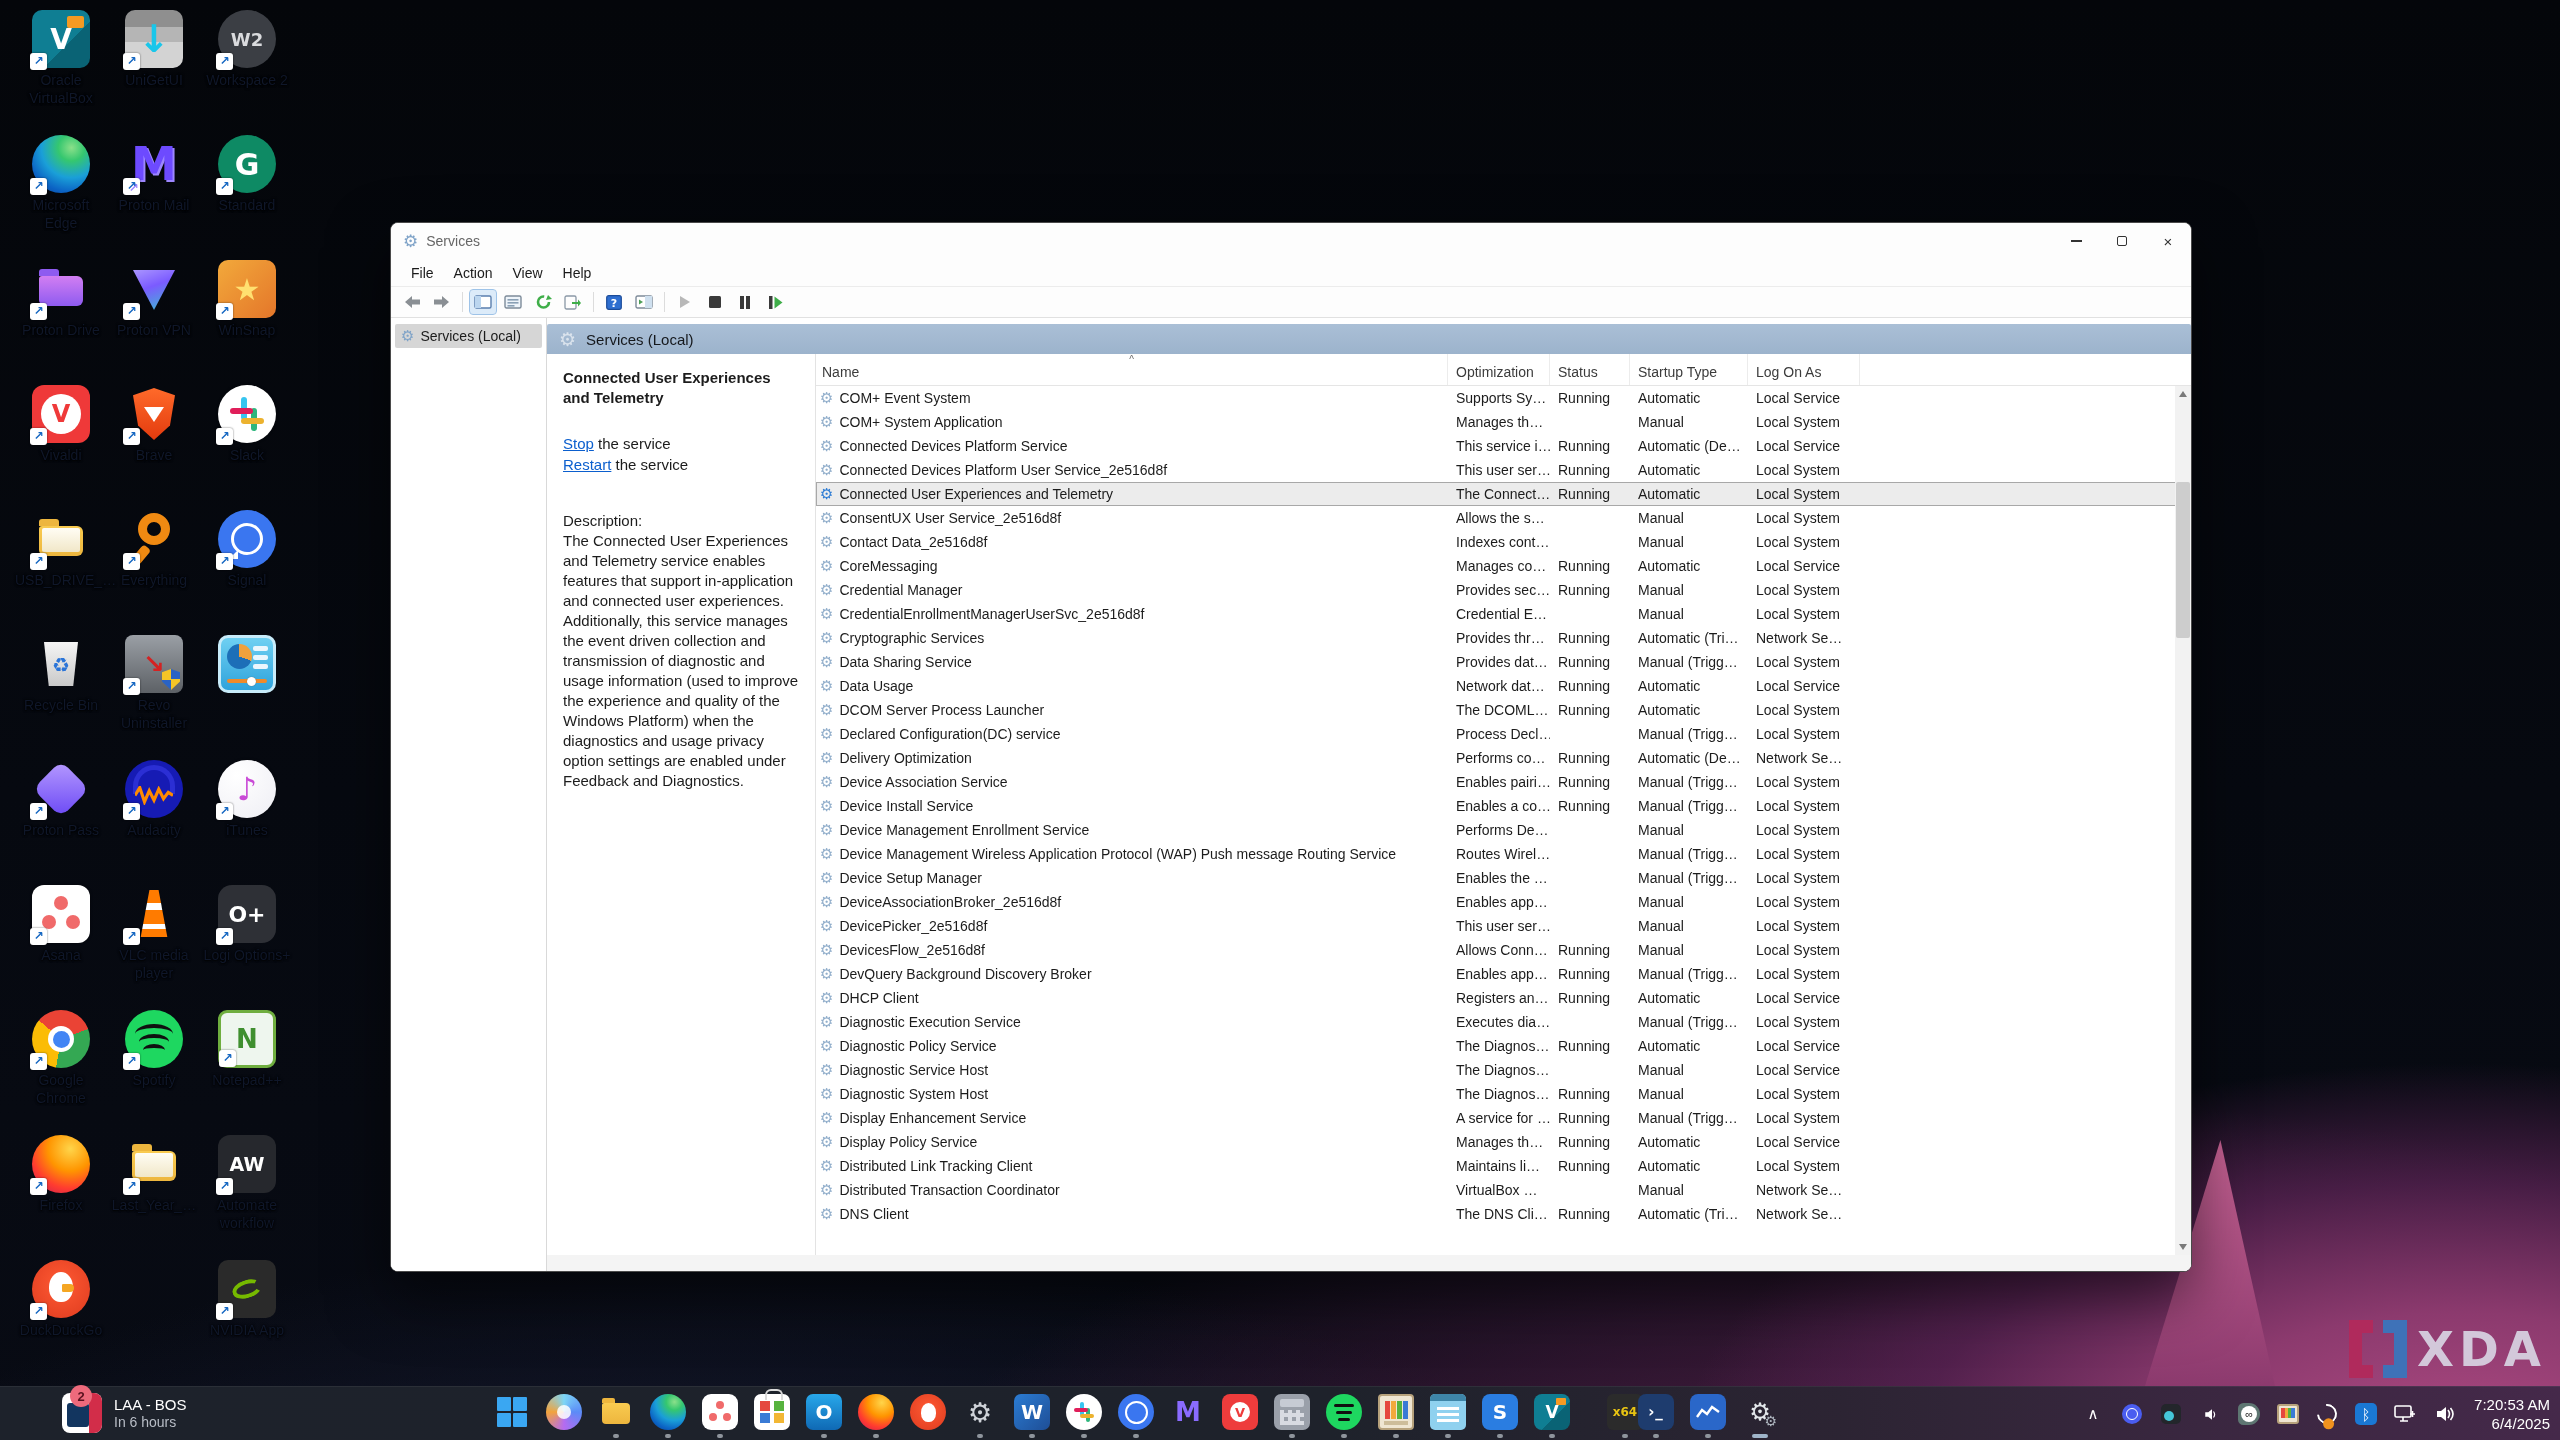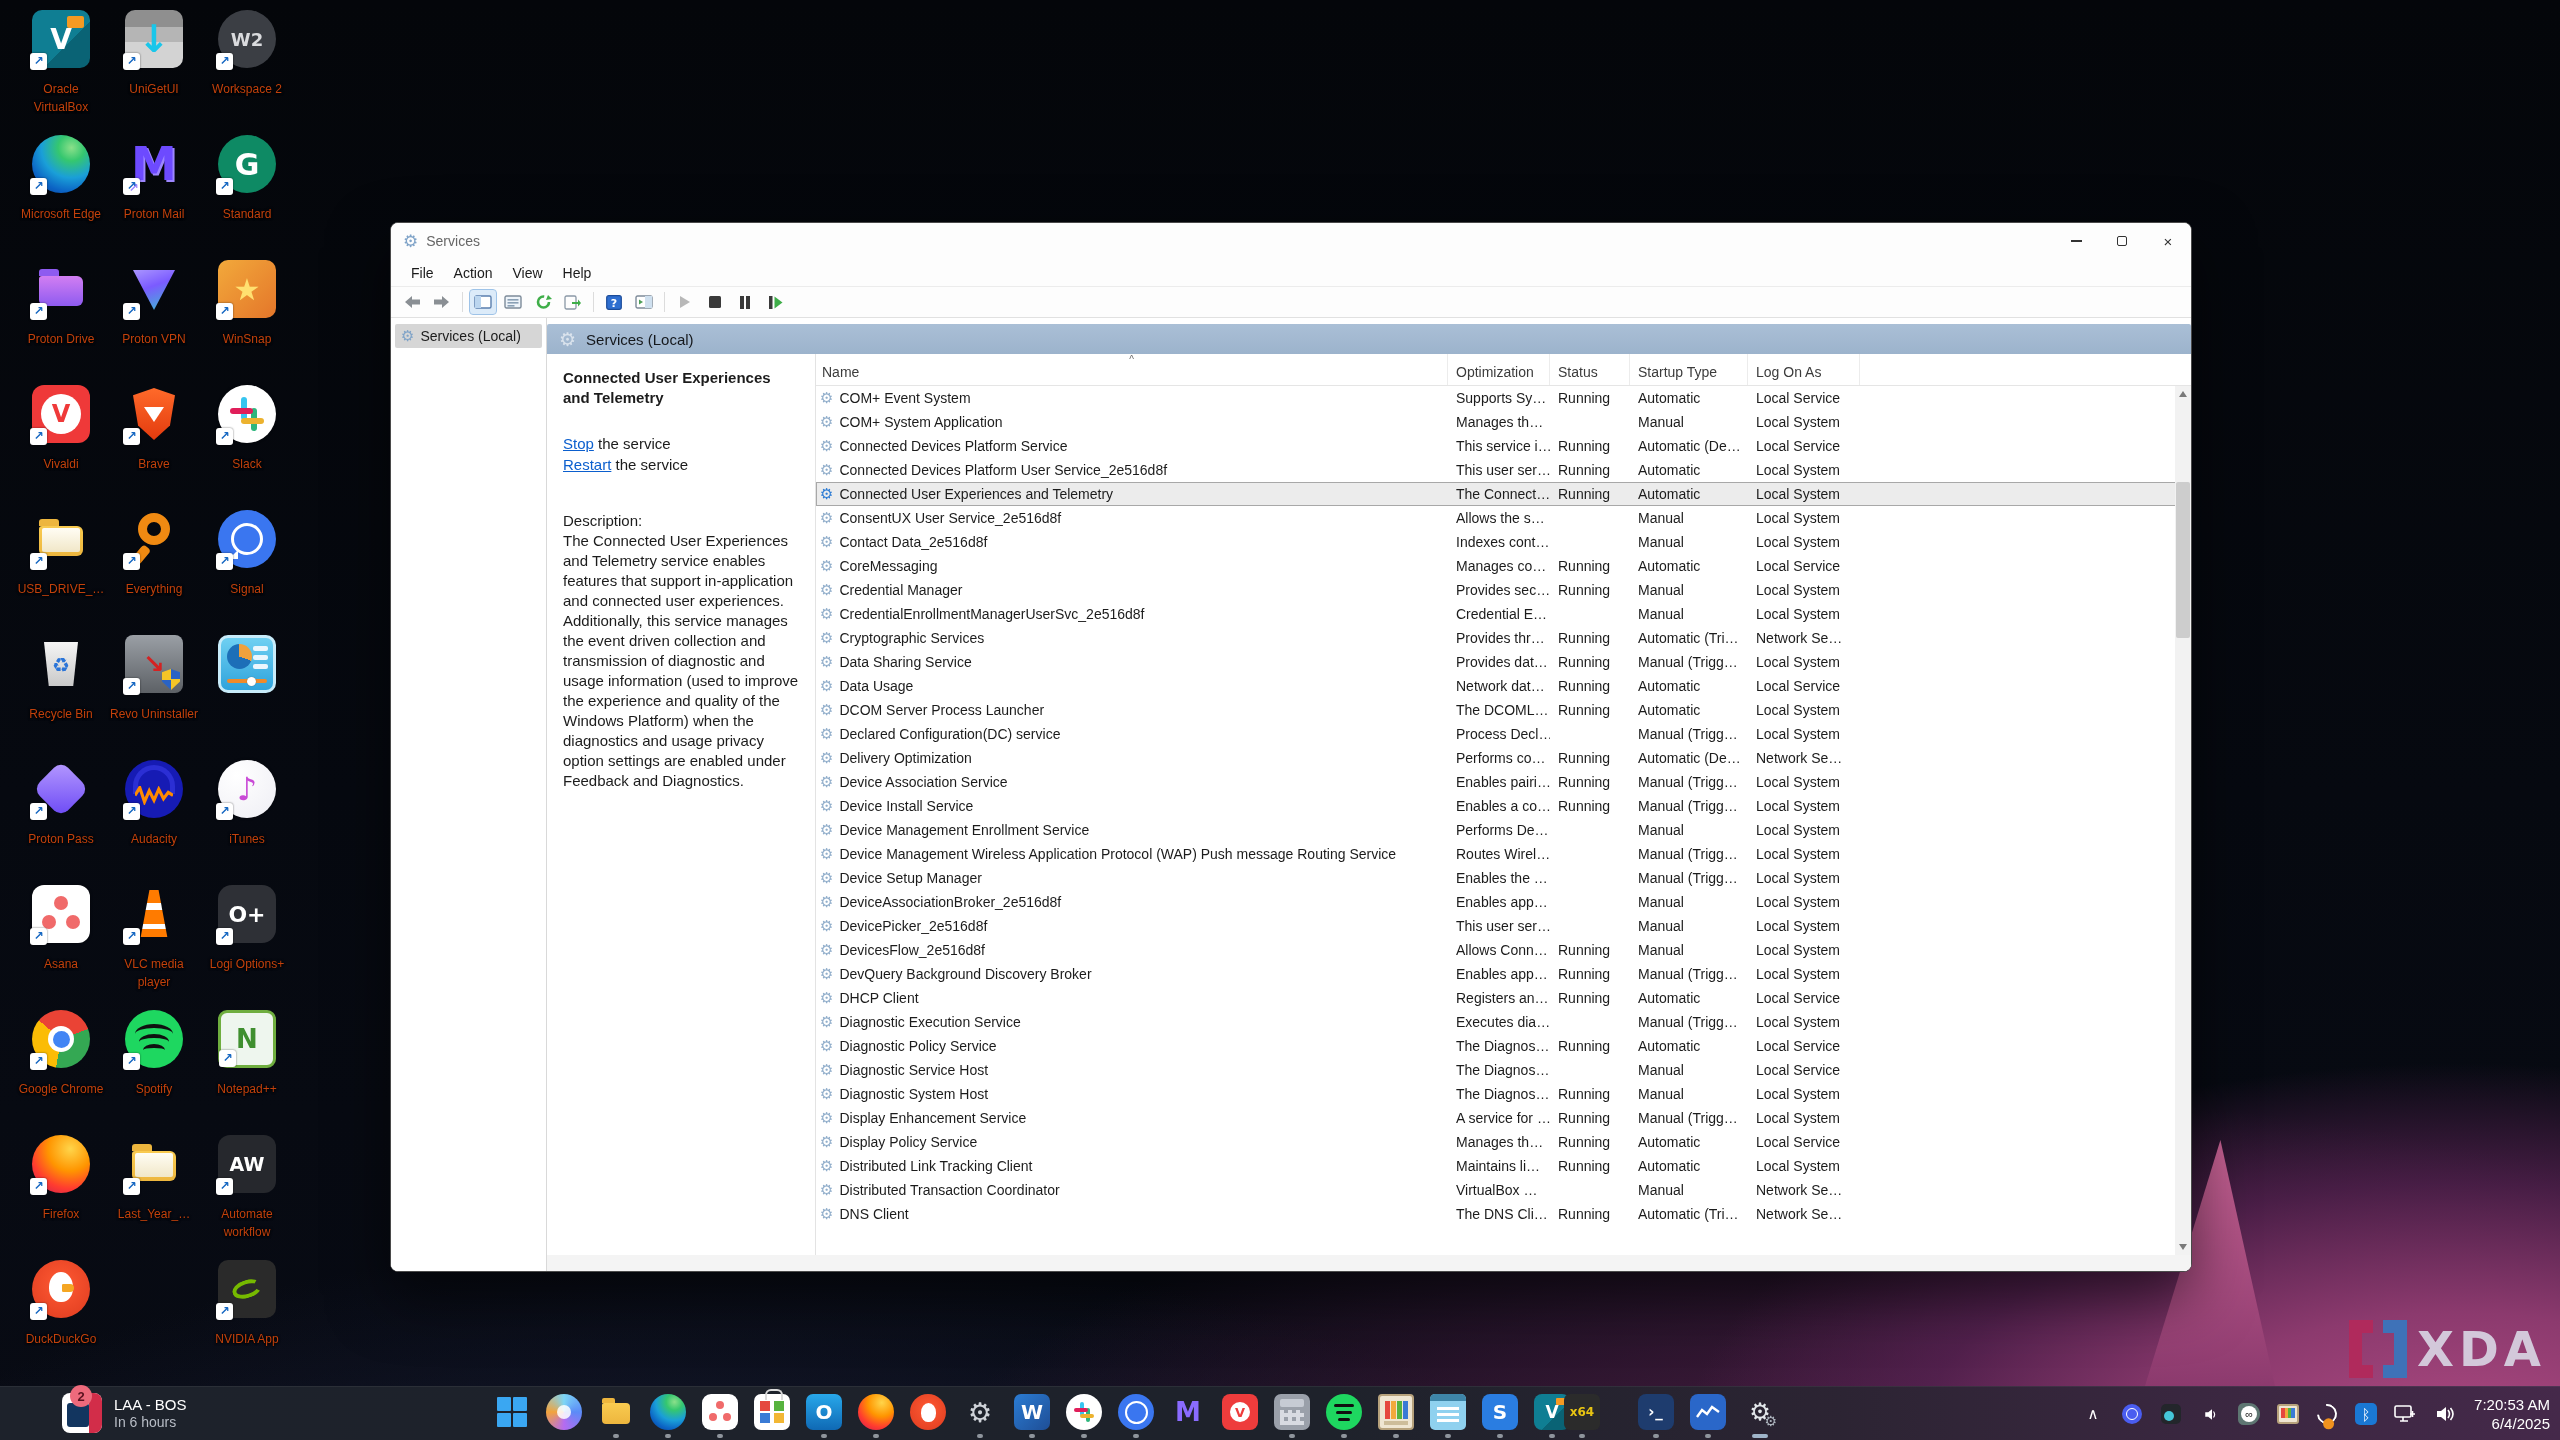--- a/index.html
+++ b/index.html
@@ -11,21 +11,21 @@
       radial-gradient(1000px 520px at 96% 102%, #b44d86 0%, #8c3a6e 30%, rgba(90,35,84,.75) 55%, rgba(40,20,45,0) 78%),
       radial-gradient(1600px 800px at 78% 118%, #5b2458 0%, rgba(70,28,64,.8) 40%, rgba(20,14,28,0) 75%),
       radial-gradient(1400px 700px at 28% 125%, #232b4d 0%, rgba(24,28,52,.7) 45%, rgba(8,10,16,0) 80%),
       linear-gradient(180deg,#04060a 0%,#060910 55%,#080b14 100%);
   }
   #wallpaper-spike{position:absolute;left:2145px;top:1140px;width:130px;height:246px;
     background:linear-gradient(180deg,#d4699b,#8c3a6e);clip-path:polygon(58% 0,100% 100%,0 100%);opacity:.9;}
 
   
   .dcell{position:absolute;width:90px;display:flex;flex-direction:column;align-items:center;cursor:default;}
-  .dlabel{margin-top:12px;color:#c2410c;font-size:12px;text-align:center;line-height:18px;max-width:92px;
+  .dlabel{margin-top:3px;color:#0f172a;font-size:14px;text-align:center;line-height:18px;max-width:92px;
     text-shadow:0 1px 2px #000,0 0 3px rgba(0,0,0,.9);}
   .ic{width:58px;height:58px;position:relative;display:flex;align-items:center;justify-content:center;
       font-family:"DejaVu Sans",sans-serif;font-weight:bold;}
   .sc{position:absolute;left:-2px;bottom:-2px;width:17px;height:17px;background:#fff;border-radius:3px;
       color:#1567c2;font-size:12px;line-height:17px;text-align:center;font-weight:bold;box-shadow:0 0 2px rgba(0,0,0,.6);}
   .fold{position:absolute;left:7px;right:7px;top:16px;bottom:12px;border-radius:3px 6px 6px 6px;
         background:linear-gradient(180deg,var(--f1),var(--f2));}
   .fold::before{content:"";position:absolute;top:-7px;left:0;width:20px;height:7px;border-radius:3px 3px 0 0;background:var(--f2);}
   .fold.paper::after{content:"";position:absolute;left:3px;right:3px;top:2px;bottom:4px;
         background:linear-gradient(180deg,#fffdf4,#f1e7c8);border-radius:2px;}
@@ -1100,21 +1100,21 @@
         <span class="tdot"></span>
       </div>
       <div class="tb-item" style="left: 1478px;">
         <span class="t t-sapp">S</span>
         <span class="tdot"></span>
       </div>
       <div class="tb-item" style="left: 1530px;">
         <span class="t t-vbox"><i></i>V</span>
         <span class="tdot"></span>
       </div>
-      <div class="tb-item" style="left: 1560px;">
+      <div class="tb-item" style="left: 1603px;">
         <span class="t t-x64">x64</span>
         <span class="tdot"></span>
       </div>
       <div class="tb-item" style="left: 1634px;">
         <span class="t t-ps">›_</span>
         <span class="tdot"></span>
       </div>
       <div class="tb-item" style="left: 1686px;">
         <span class="t t-taskmgr">
           <svg width="26" height="18">

